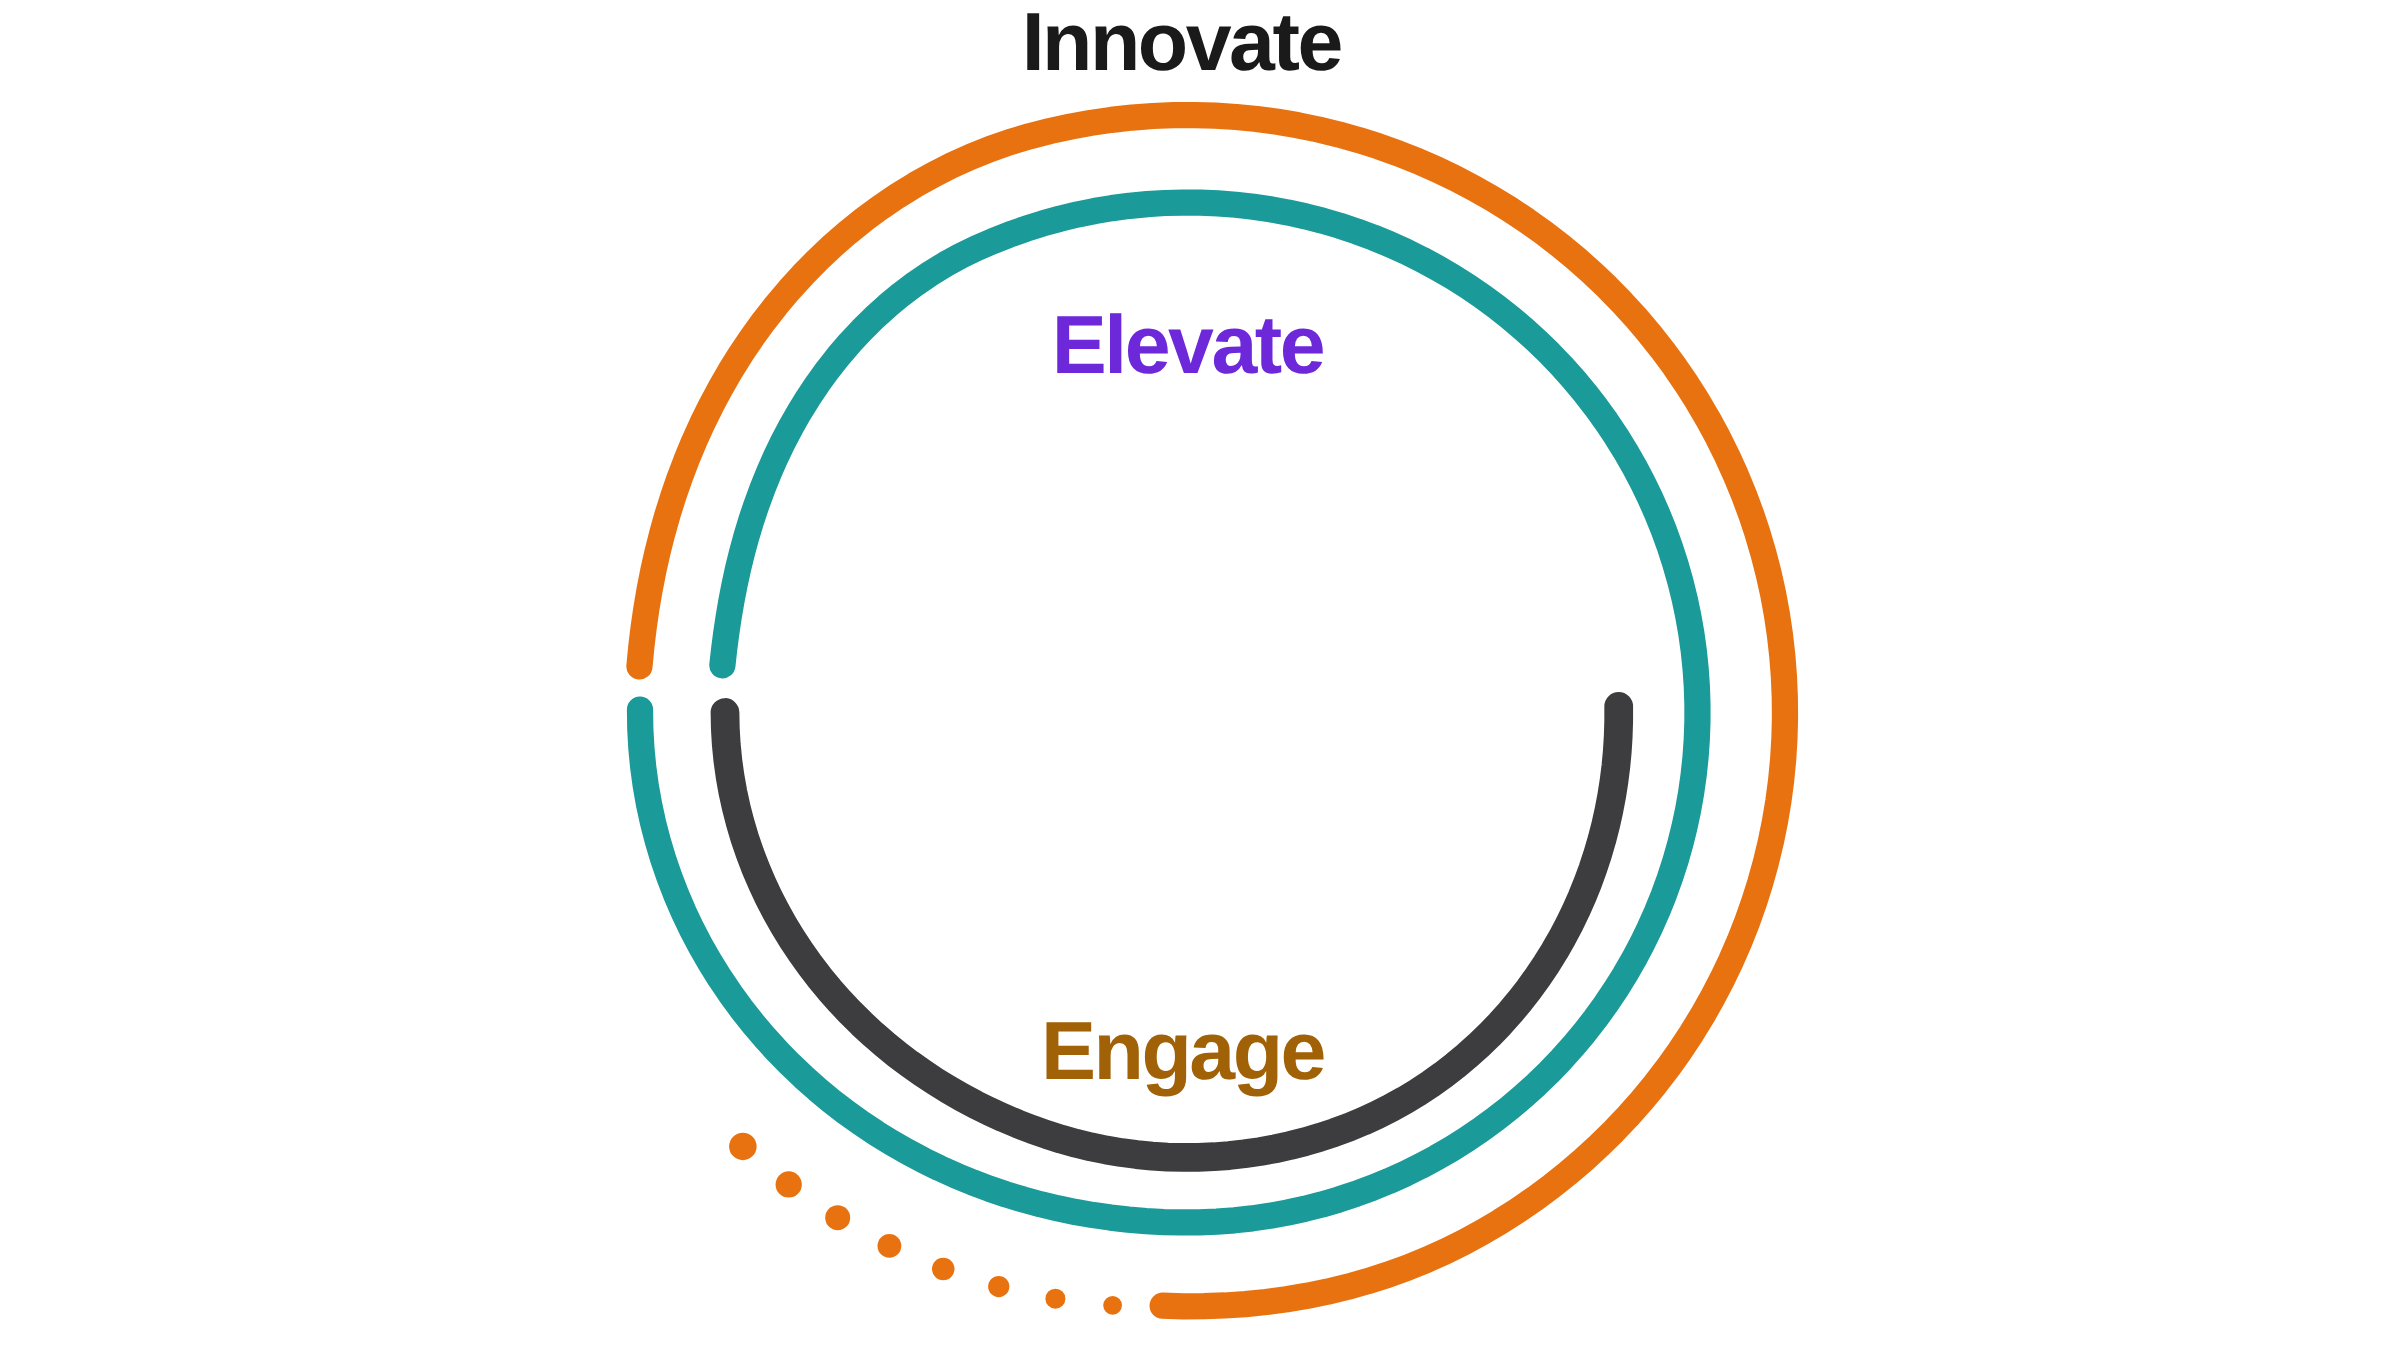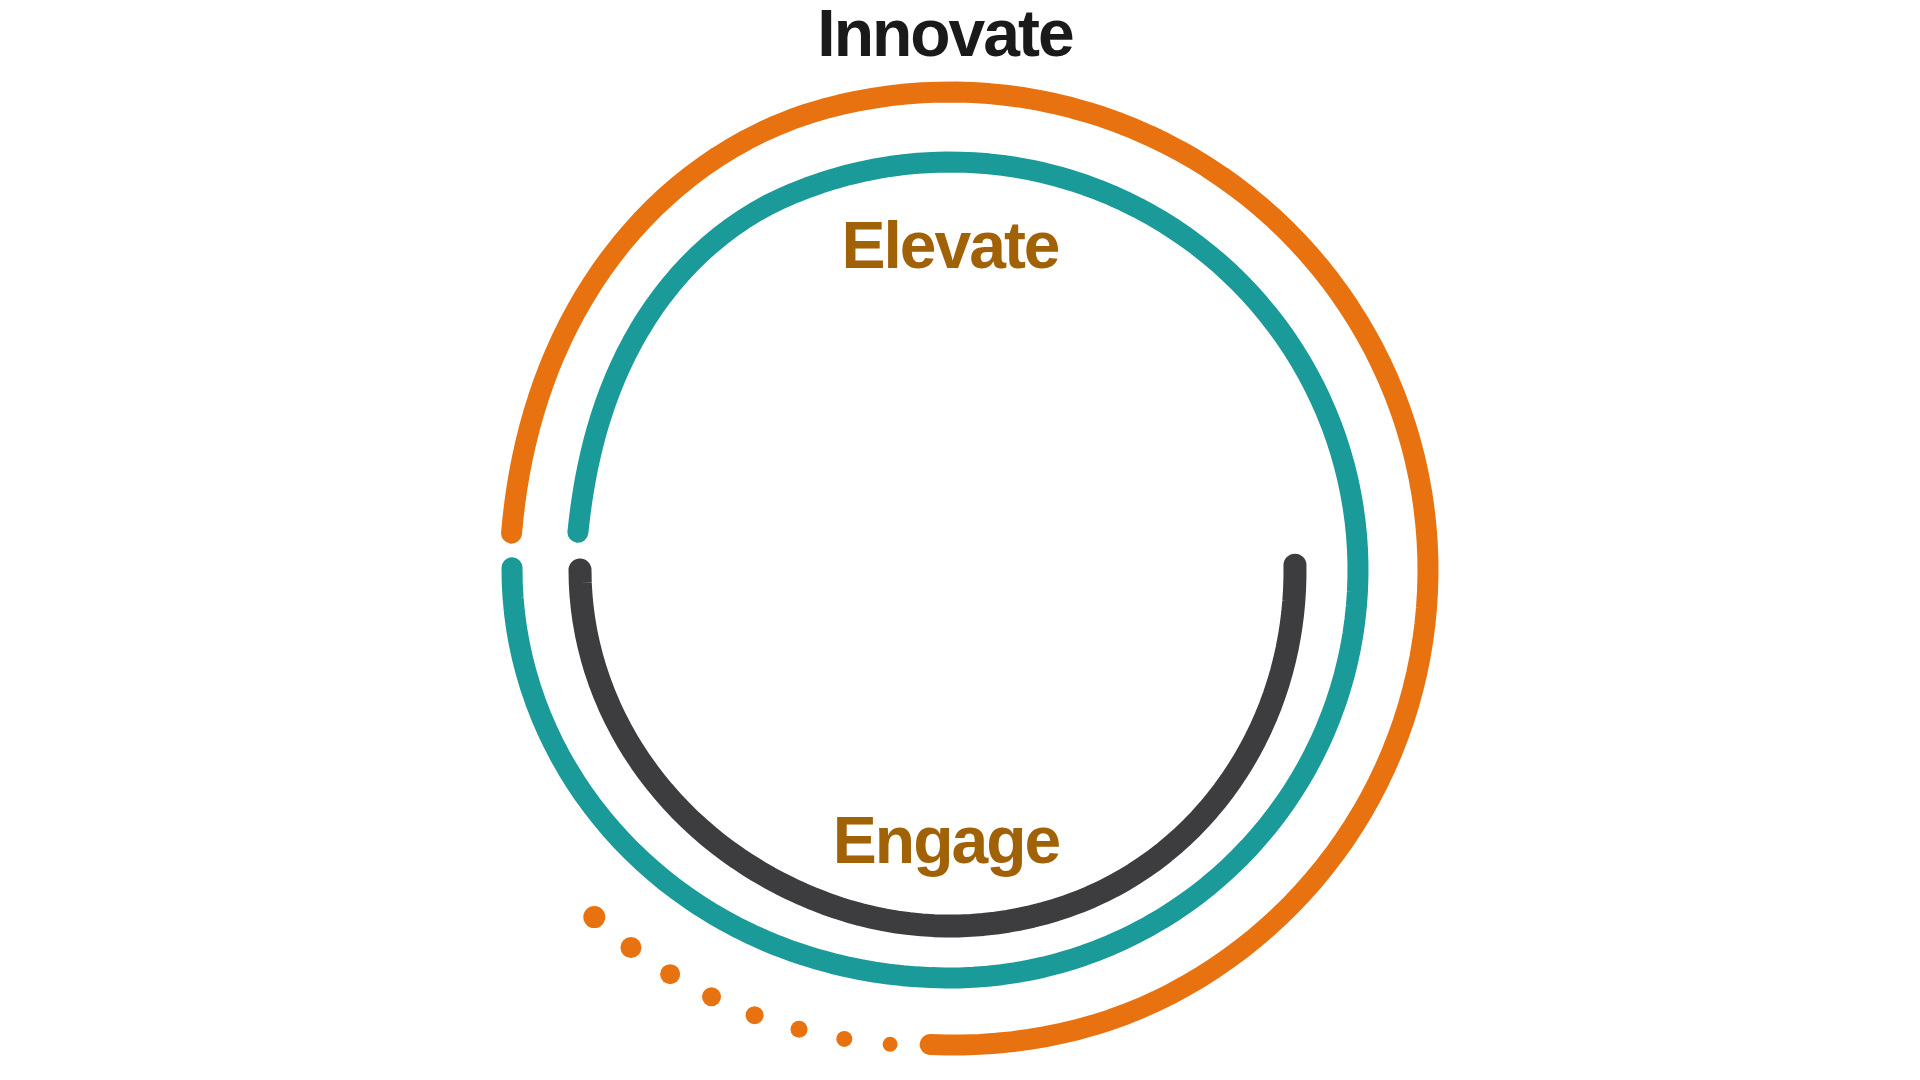--- a/index.html
+++ b/index.html
@@ -44,16 +44,16 @@
       <circle cx="670.16" cy="974.14" r="10.00" fill="#E8720F"></circle>
       <circle cx="711.51" cy="996.73" r="9.50" fill="#E8720F"></circle>
       <circle cx="754.60" cy="1015.14" r="9.00" fill="#E8720F"></circle>
       <circle cx="799.01" cy="1029.24" r="8.50" fill="#E8720F"></circle>
       <circle cx="844.32" cy="1038.95" r="8.00" fill="#E8720F"></circle>
       <circle cx="890.09" cy="1044.23" r="7.50" fill="#E8720F"></circle>
     </svg>
 
   <div class="ring-label" id="label-0" style="left: 945px; top: 0px; color: rgb(26, 26, 26);">Innovate</div>
 
-  <div class="ring-label" id="label-1" style="left: 950px; top: 212px; color: #a16207;">Elevate</div>
+  <div class="ring-label" id="label-1" style="left: 950px; top: 242px; color: #6d28d9;">Elevate</div>
 
   <div class="ring-label" id="label-2" style="left: 946px; top: 807px; color: #a16207;">Engage</div>
 </div>
 
 </body></html>

